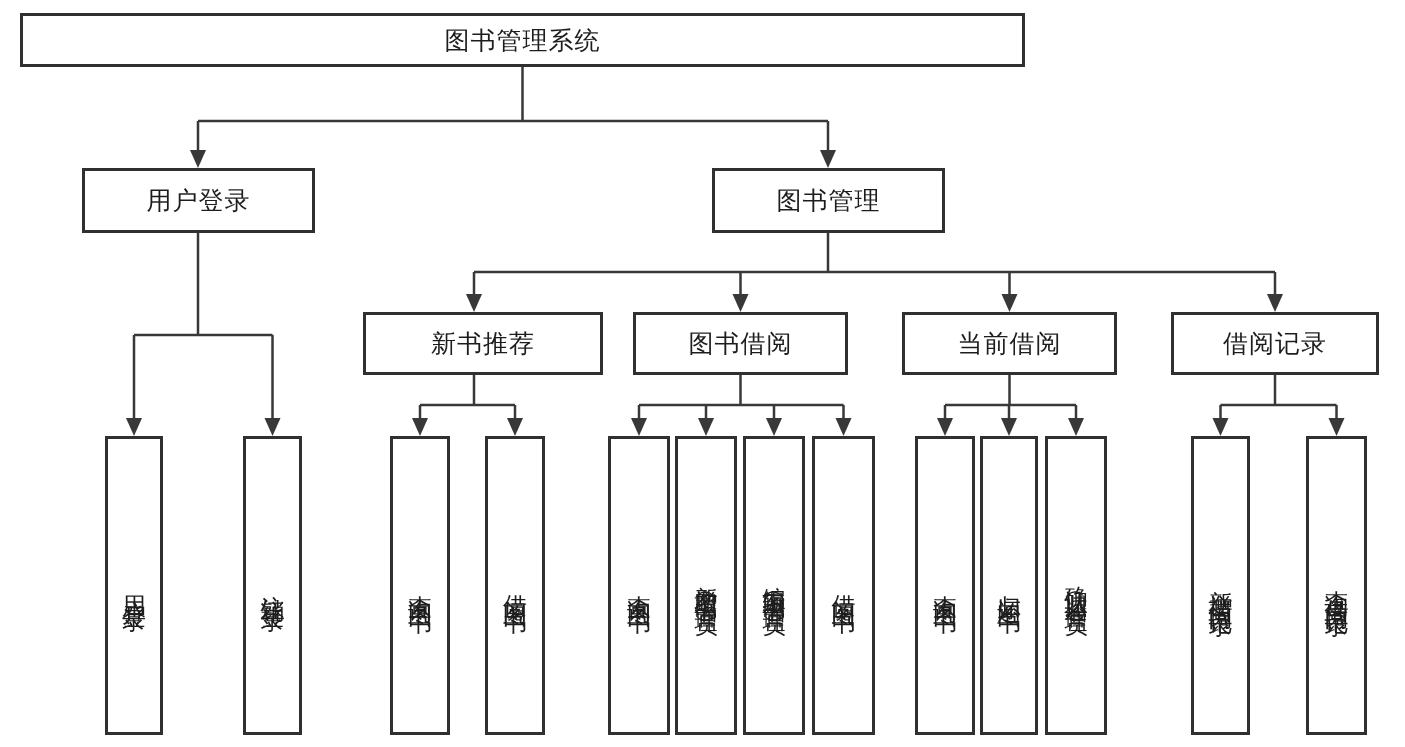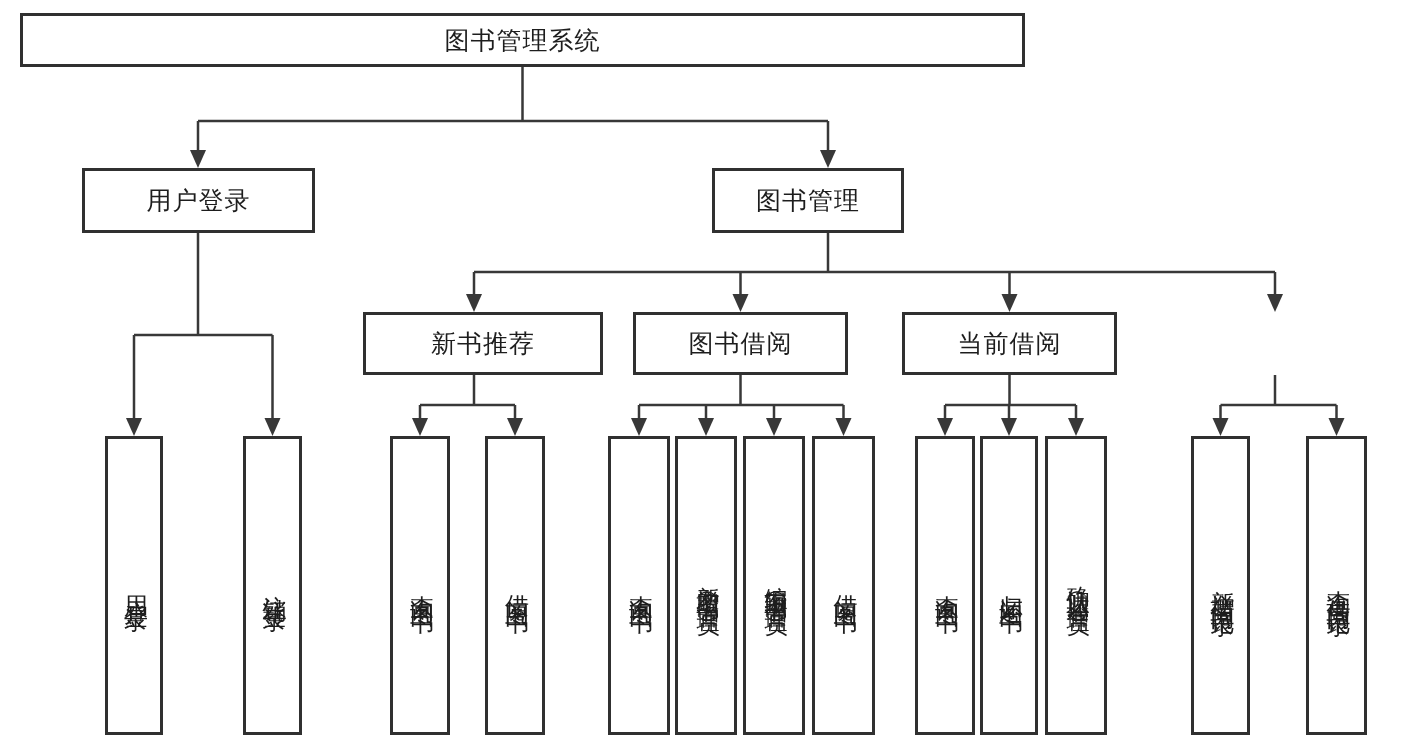--- a/index.html
+++ b/index.html
@@ -2,21 +2,21 @@
 <html><head>
 <meta charset="utf-8">
 <style>
   html, body { margin: 0; padding: 0; background: #ffffff; }
   #canvas {
     position: relative;
     width: 1405px;
     height: 747px;
     background: #ffffff;
     overflow: hidden;
-    font-family: Liberation Mono, monospace;
+    font-family: Liberation Serif, serif;
   }
   #connectors {
     position: absolute;
     left: 0; top: 0;
     width: 1405px; height: 747px;
     pointer-events: none;
   }
   .node {
     position: absolute;
     box-sizing: border-box;
@@ -32,21 +32,21 @@
     writing-mode: vertical-rl;
     line-height: 1;
     font-size: 24px;
     letter-spacing: 5px;
     white-space: nowrap;
   }
   
   .n-root       { left: 20px;  top: 13px;  width: 1005px; height: 54px; }
   
   .n-userlogin  { left: 82px;  top: 168px; width: 233px; height: 65px; }
-  .n-bookmgmt   { left: 712px; top: 168px; width: 192px; height: 65px; }
+  .n-bookmgmt   { left: 712px; top: 168px; width: 233px; height: 65px; }
   
   .n-newbook    { left: 363px;  top: 312px; width: 240px; height: 63px; }
   .n-bookborrow { left: 633px;  top: 312px; width: 215px; height: 63px; }
   .n-curborrow  { left: 902px;  top: 312px; width: 215px; height: 63px; }
   .n-record     { left: 1171px; top: 312px; width: 208px; height: 63px; }
   
   .leaf { top: 436px; height: 299px; }
   .l1  { left: 105px;  width: 58px; }
   .l2  { left: 243px;  width: 59px; }
   .l3  { left: 390px;  width: 60px; }
@@ -131,20 +131,23 @@
 
   <div class="node hbox n-newbook">
     <span>新书推荐</span>
   </div>
   <div class="node hbox n-bookborrow">
     <span>图书借阅</span>
   </div>
   <div class="node hbox n-curborrow">
     <span>当前借阅</span>
   </div>
+  <div class="node hbox n-record">
+    <span>借阅记录</span>
+  </div>
 
   <div class="node vbox leaf l1">
     <span class="vtext">用户登录</span>
   </div>
   <div class="node vbox leaf l2">
     <span class="vtext">注销登录</span>
   </div>
   <div class="node vbox leaf l3">
     <span class="vtext">查询图书</span>
   </div>

